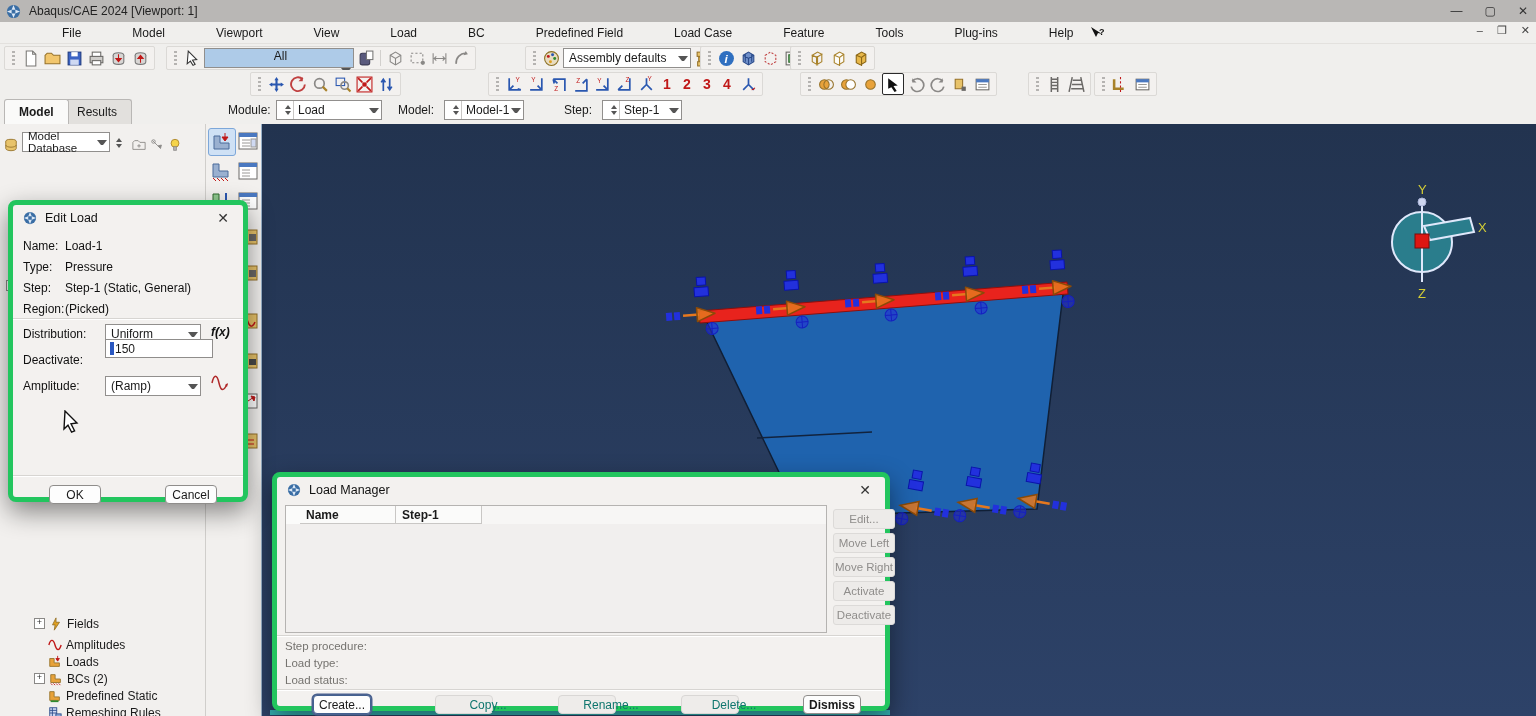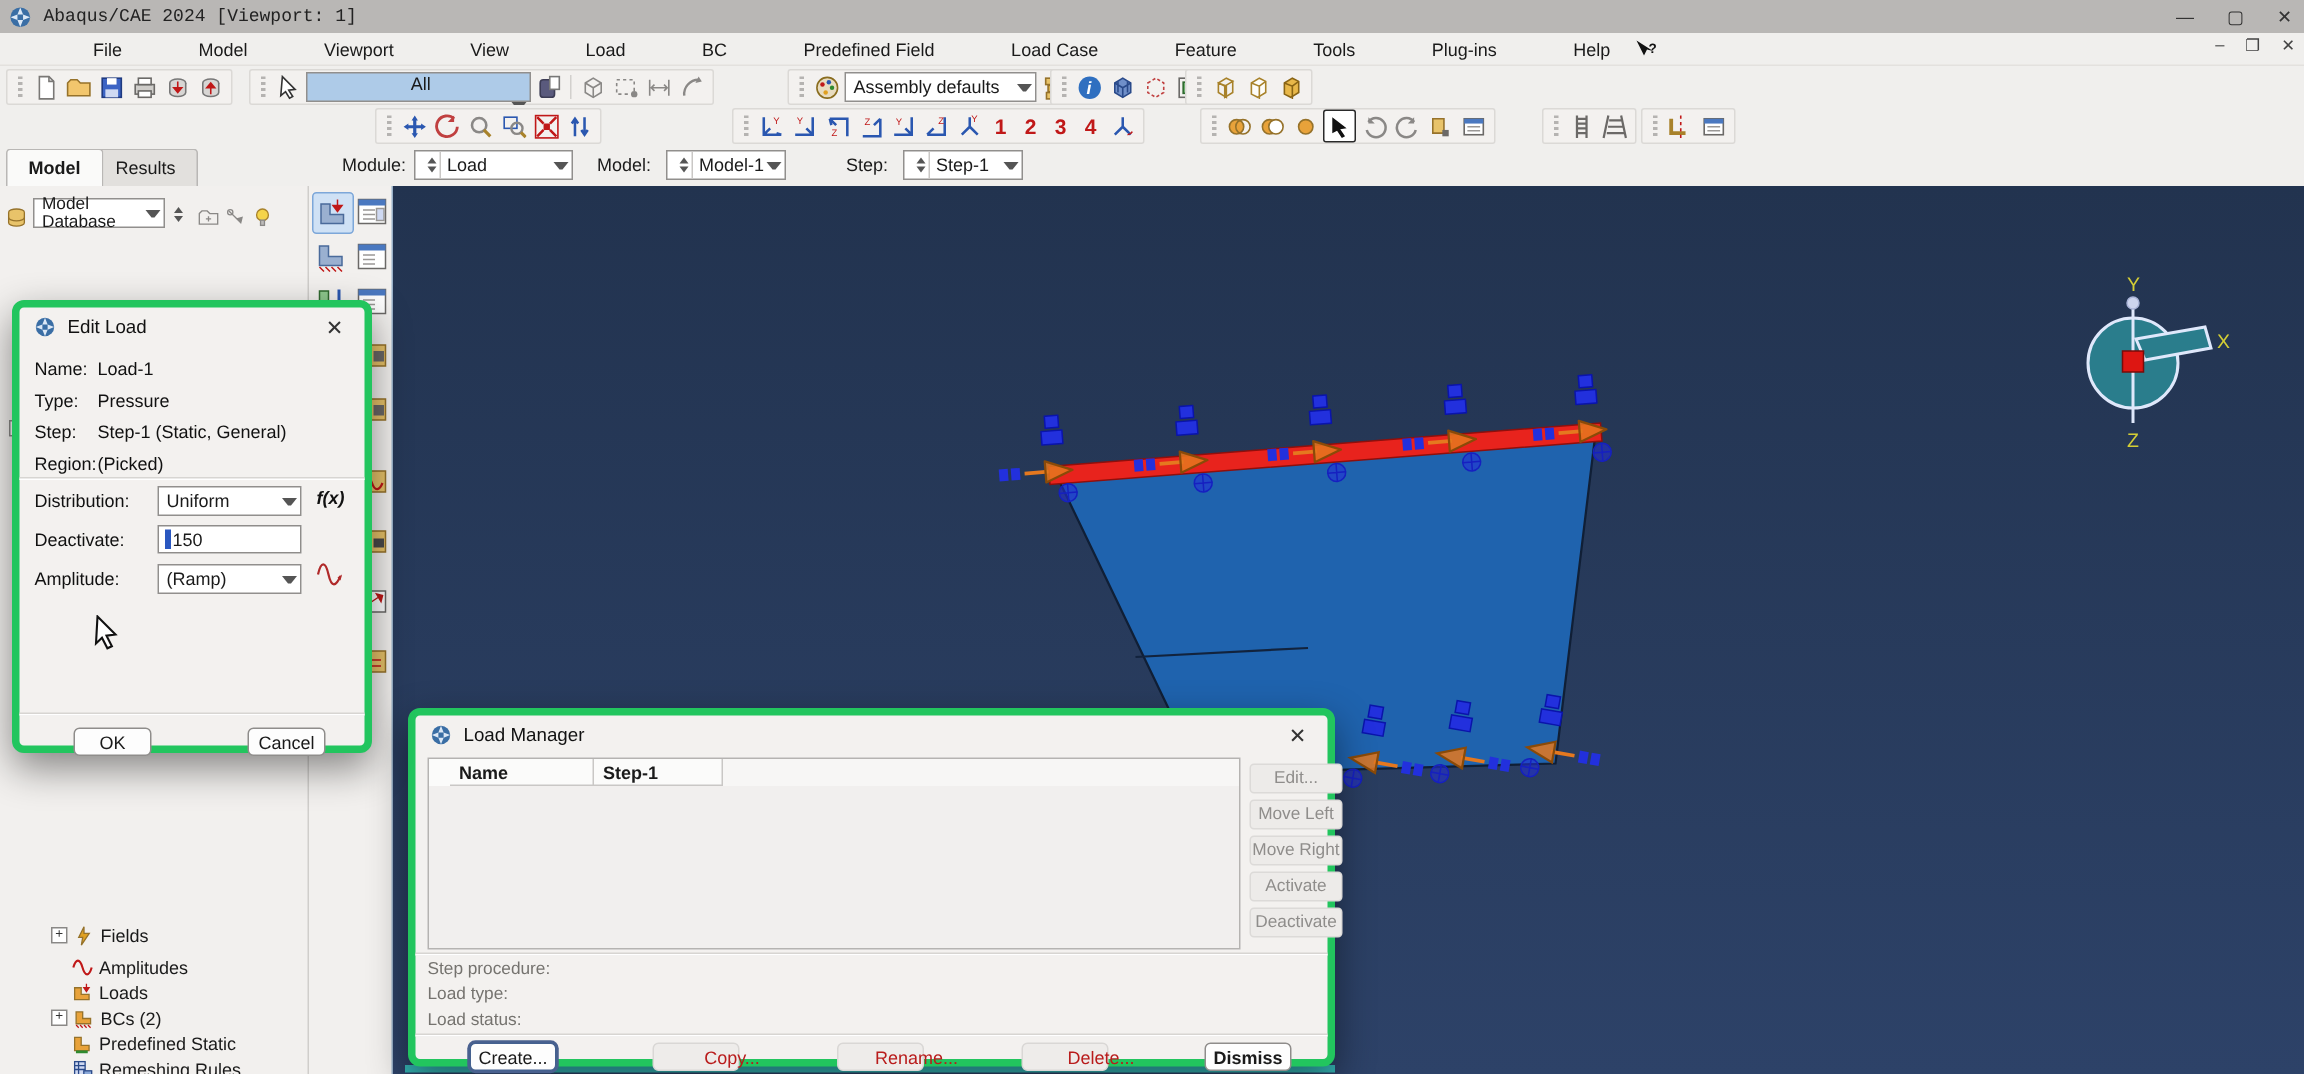--- a/index.html
+++ b/index.html
@@ -1,21 +1,21 @@
 <!DOCTYPE html>
 <html><head>
 <meta charset="utf-8">
 <style>
   html,body{margin:0;padding:0;background:#222;}
   .app{position:relative;width:1536px;height:716px;overflow:hidden;
        font-family:"Liberation Sans",sans-serif;font-size:12px;color:#1a1a1a;
        background:#f0efed;user-select:none;}
   
   .titlebar{position:absolute;left:0;top:0;width:1536px;height:22px;background:#b9b7b5;
-            display:flex;align-items:center;gap:8px;padding-left:6px;box-sizing:border-box;font-family:Liberation Mono, monospace;}
+            display:flex;align-items:center;gap:8px;padding-left:6px;box-sizing:border-box;}
   .titlebar .ttl{font-size:12px;color:#222;}
   .wbtns{position:absolute;right:8px;top:0;height:22px;display:flex;align-items:center;gap:22px;color:#333;font-size:12px;}
   .menubar{position:absolute;left:0;top:22px;width:1536px;height:22px;background:#f0efed;
            display:flex;align-items:center;gap:15px;padding-left:26px;box-sizing:border-box;border-bottom:1px solid #e3e1de;}
   .menubar .mi{cursor:default;margin-left:36px;}
   .appico{position:absolute;left:6px;top:25px;width:15px;height:15px;background:#2f5fae;border:1px solid #1d3d77;
           border-radius:2px;box-shadow:inset 0 0 0 2px #d8e4f6;}
   .childbtns{position:absolute;right:6px;top:24px;display:flex;gap:14px;color:#444;font-size:11px;}
   
   .trow{position:absolute;left:0;width:1536px;height:26px;background:#f0efed;}
@@ -60,21 +60,21 @@
   .vp{position:absolute;left:262px;top:124px;width:1274px;height:592px;}
   
   .dlg{position:absolute;background:#f3f1ef;border:5px solid #22c55e;border-radius:8px;
        box-shadow:0 10px 26px rgba(0,0,0,.45);box-sizing:border-box;}
   .dlgtitle{display:flex;align-items:center;gap:8px;height:26px;padding:0 10px;font-size:12.5px;color:#111;}
   .dlgx{margin-left:auto;font-size:14px;color:#333;width:20px;text-align:center;}
   .fld{background:#fff;border:1px solid #8f8d8b;height:19px;display:flex;align-items:center;padding:0 4px;box-sizing:border-box;font-size:12px;}
   .btn{display:flex;align-items:center;justify-content:center;height:19px;background:#fdfdfd;
        border:1px solid #8f8d8b;border-radius:4px;font-size:12px;color:#1a1a1a;box-sizing:border-box;}
   .btn.def{box-shadow:0 0 0 1.5px #4a618f;border-color:#44618f;}
-  .btn.dis{background:#eeecea;border-color:#d9d7d5;color:#b91c1c;padding-left:48px;}
+  .btn.dis{background:#eeecea;border-color:#d9d7d5;color:#0f766e;padding-left:48px;}
   .sbtn{position:absolute;left:556px;width:62px;height:20px;background:#edebe9;border:1px solid #dcdad8;
         border-radius:3px;color:#8f8d8b;font-size:11.5px;display:flex;align-items:center;justify-content:center;box-sizing:border-box;}
   .hsep{position:absolute;left:0;width:100%;height:1px;background:#d7d5d2;border-bottom:1px solid #fff;}
   .ilab{position:absolute;left:8px;font-size:11.5px;color:#75736f;}
   .lbl{position:absolute;font-size:12px;color:#111;}
 </style>
 </head>
 <body>
 
 <div class="app">
@@ -845,21 +845,21 @@
     <span class="lbl" style="left:10px;top:97px">Region:</span>
     <span class="lbl" style="left:52px;top:97px">(Picked)</span>
     <div class="hsep" style="top:113px"></div>
     <span class="lbl" style="left:10px;top:122px">Distribution:</span>
     <div class="combo" style="position:absolute;left:92px;top:119px;width:96px">
       <span>Uniform</span>
       <span class="caret"></span>
     </div>
     <span class="lbl" style="left:198px;top:120px;font-style:italic;font-weight:bold">f(x)</span>
     <span class="lbl" style="left:10px;top:148px">Deactivate:</span>
-    <div class="fld" style="position:absolute;left:92px;top:145px;width:96px">
+    <div class="fld" style="position:absolute;left:92px;top:134px;width:108px">
       <span style="display:inline-block;width:4px;height:13px;background:#2a57c0;margin-right:1px"></span>
       <span>150</span>
     </div>
     <span class="lbl" style="left:10px;top:174px">Amplitude:</span>
     <div class="combo" style="position:absolute;left:92px;top:171px;width:96px">
       <span>(Ramp)</span>
       <span class="caret"></span>
     </div>
     <svg style="position:absolute;left:198px;top:168px" width="18" height="18" viewBox="0 0 18 18">
         <path d="M1 10c2-9 5-9 7 0s5 8 8 1" fill="none" stroke="#b02a2a" stroke-width="1.5"></path>

